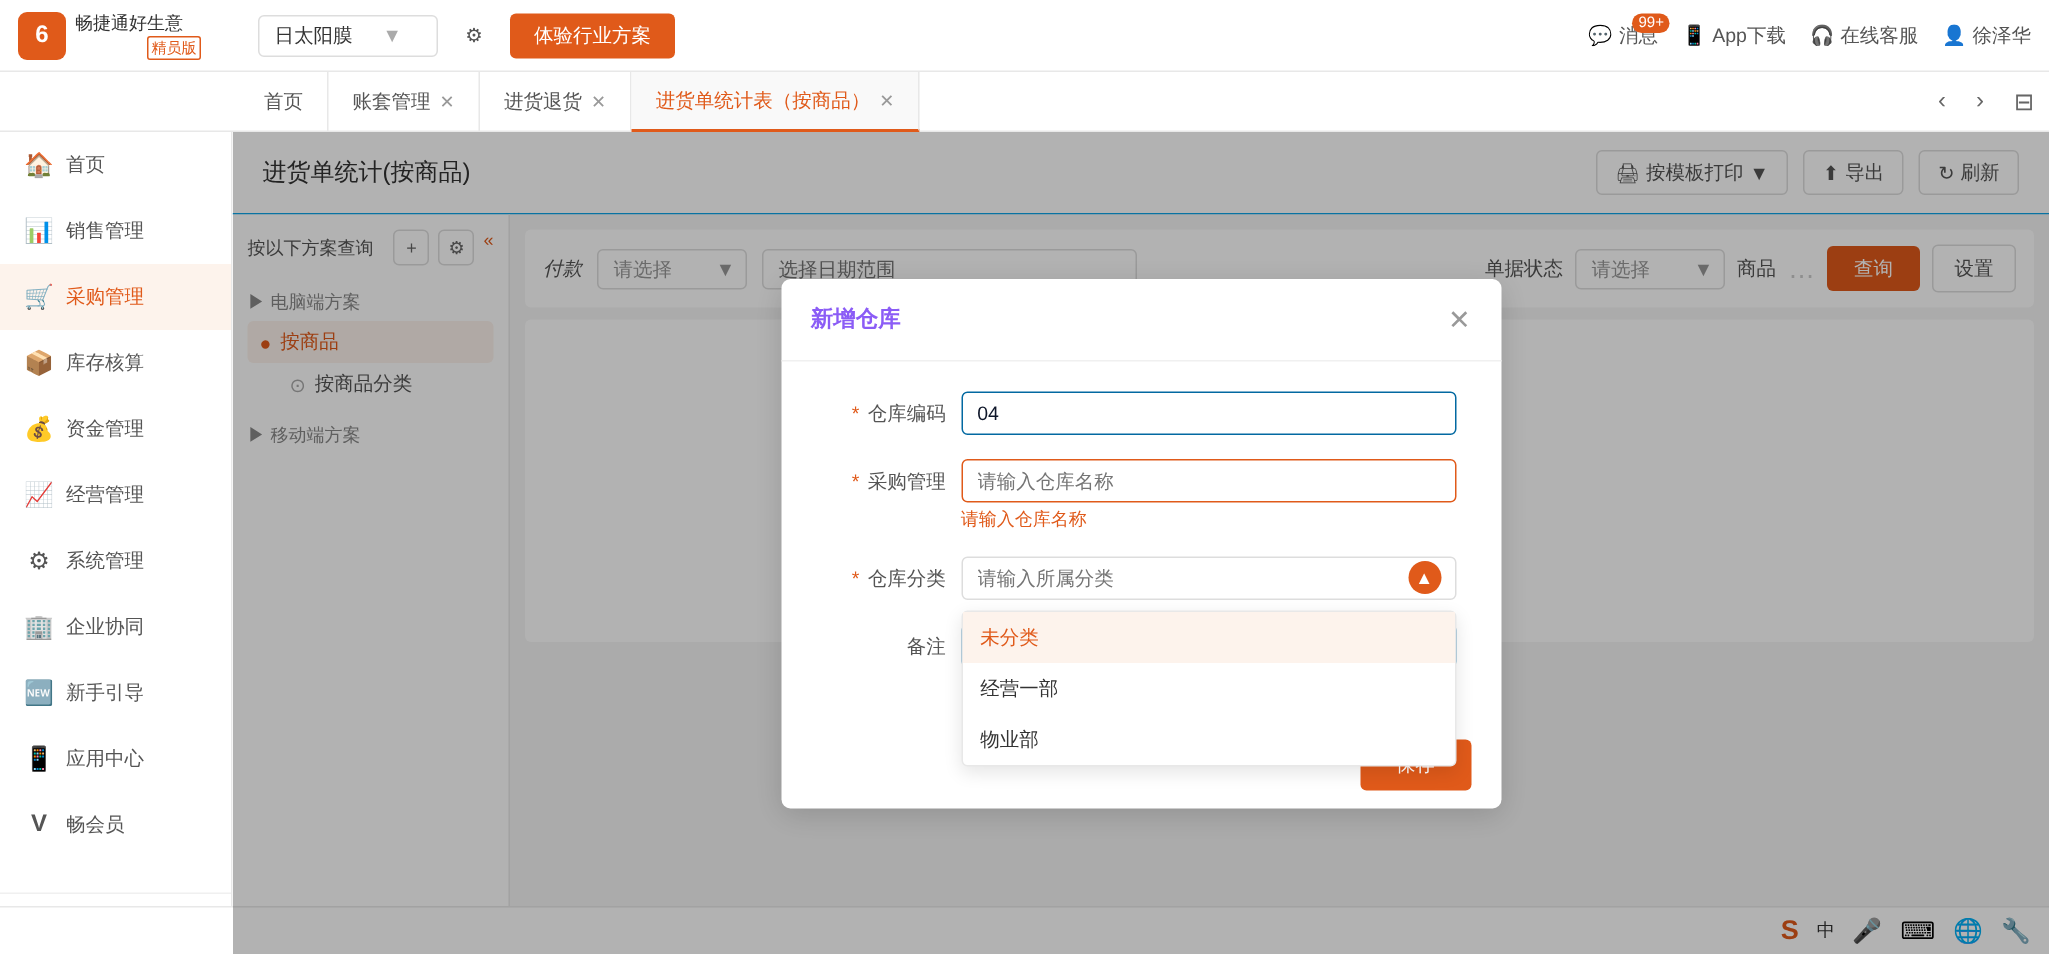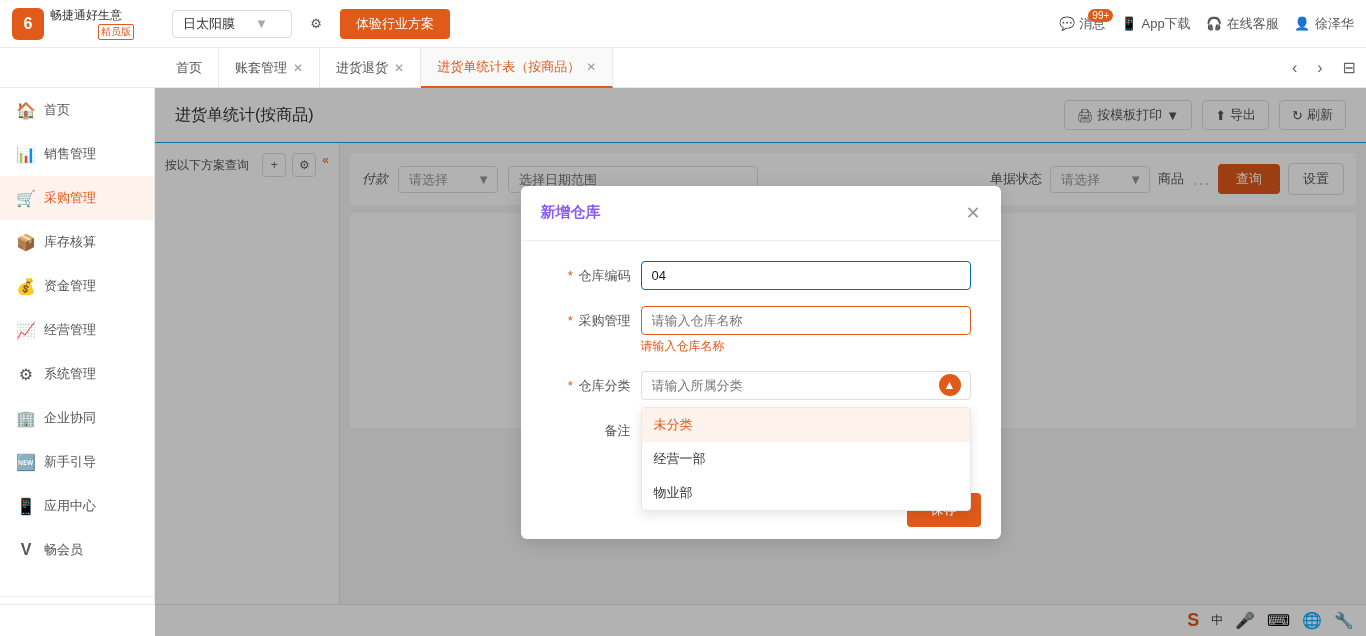--- a/index.html
+++ b/index.html
@@ -382,20 +382,33 @@
 
       <div style="width:185px;background:#fff;border-right:1px solid #e8e8e8;padding:10px;overflow-y:auto;">
         <div class="query-header">
           <span style="flex:1;font-size:12px;color:#555;">按以下方案查询</span>
           <div class="query-controls">
             <div class="query-icon-btn">+</div>
             <div class="query-icon-btn">⚙</div>
             <div class="collapse-btn">«</div>
           </div>
         </div>
+        <div class="filter-tree">
+          <div class="tree-category">▶ 电脑端方案</div>
+          <div class="tree-item active">
+            <span style="color:#e05a1a;">●</span>
+            <span>按商品</span>
+          </div>
+          <div class="tree-item">
+            <span style="width:14px;"></span>
+            <span style="color:#aaa;">⊙</span>
+            <span>按商品分类</span>
+          </div>
+          <div class="tree-category" style="margin-top:8px;">▶ 移动端方案</div>
+        </div>
       </div>
 
       <div style="flex:1;background:#f5f5f5;padding:10px;overflow-y:auto;">
 
         <div style="background:#fff;border-radius:4px;padding:10px 12px;margin-bottom:8px;display:flex;align-items:center;gap:10px;flex-wrap:wrap;">
           <span style="color:#555;font-size:13px;font-style:italic;">付款</span>
           <div class="filter-select-wrapper">
             <select style="border:1px solid #ddd;border-radius:4px;padding:5px 28px 5px 10px;font-size:13px;color:#999;background:#fff;appearance:none;min-width:100px;cursor:pointer;">
               <option>请选择</option>
             </select>

